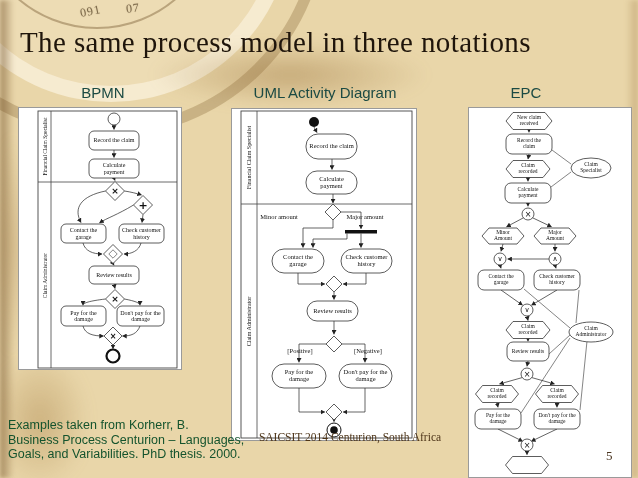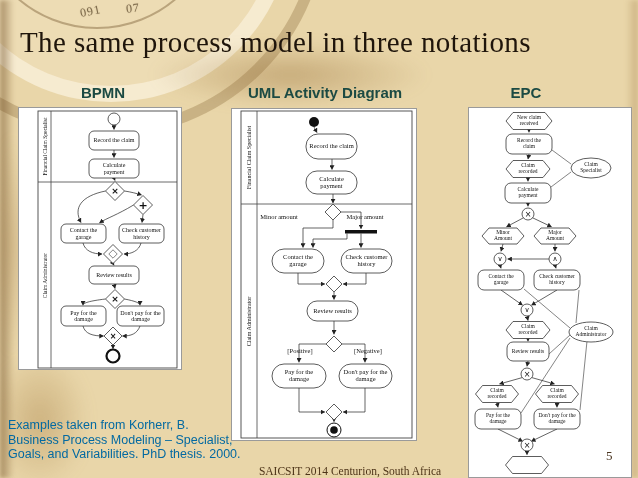--- a/index.html
+++ b/index.html
@@ -14,23 +14,23 @@
   #blob1{left:150px;top:42px;width:280px;height:66px;background:radial-gradient(ellipse at center,rgba(150,110,55,.42),rgba(150,110,55,0) 70%);}
   #blob2{left:0;top:0;width:14px;height:478px;background:linear-gradient(90deg,rgba(110,75,35,.55),rgba(110,75,35,0));filter:blur(2px);}
   #blob3{left:-10px;top:350px;width:100px;height:140px;background:radial-gradient(ellipse at center,rgba(160,120,60,.38),rgba(160,120,60,0) 70%);}
   #blob4{left:0px;top:130px;width:26px;height:230px;background:radial-gradient(ellipse at center,rgba(150,110,60,.35),rgba(150,110,60,0) 70%);}
   #blob5{left:626px;top:0;width:12px;height:478px;background:linear-gradient(270deg,rgba(150,110,55,.35),rgba(150,110,55,0));filter:blur(2px);}
   .compass-num{position:absolute;font-family:"Liberation Serif",serif;color:rgba(75,55,28,.55);
                font-size:12px;letter-spacing:1px;text-shadow:0 0 1px rgba(75,55,28,.4);}
   
   #title{position:absolute;left:20px;top:26px;width:580px;
          font-family:"Liberation Serif",serif;font-size:29px;color:#1f150b;letter-spacing:.4px;}
-  .sec-label{position:absolute;top:84px;font-size:15px;font-weight:bold;color:#1b4a43;text-align:center;}
-  #citation{position:absolute;left:8px;top:418px;width:250px;font-size:12.5px;line-height:14.7px;color:#0369a1;}
-  #footer{position:absolute;left:250px;top:465px;width:200px;text-align:center;
+  .sec-label{position:absolute;top:84px;font-size:15px;font-weight:normal;color:#1b4a43;text-align:center;}
+  #citation{position:absolute;left:8px;top:418px;width:250px;font-size:12.5px;line-height:14.7px;color:#14532d;}
+  #footer{position:absolute;left:250px;top:431px;width:200px;text-align:center;
           font-family:"Liberation Serif",serif;font-size:11.5px;color:#4d3418;}
   #pagenum{position:absolute;left:606px;top:448px;width:20px;
            font-family:"Liberation Serif",serif;font-size:13px;color:#4a3520;}
   
   .panel{position:absolute;background:#fff;border:1px solid #9a9a9a;box-sizing:border-box;}
   #bpmn-panel{left:18px;top:107px;width:164px;height:263px;}
   #uml-panel{left:231px;top:108px;width:186px;height:333px;}
   #epc-panel{left:468px;top:107px;width:164px;height:371px;}
   .panel svg{position:absolute;left:0;top:0;}
   .shape{fill:#fff;stroke:#333;stroke-width:.8;}
@@ -273,19 +273,19 @@
     <div class="gw" style="left:54px;top:101.5px;width:10px;height:9px;font-size:8px;font-weight:normal;">×</div>
     <div class="gw" style="left:26px;top:146.5px;width:10px;height:9px;font-size:7px;font-weight:normal;">∨</div>
     <div class="gw" style="left:81px;top:146.5px;width:10px;height:9px;font-size:7px;font-weight:normal;">∧</div>
     <div class="gw" style="left:53px;top:197.5px;width:10px;height:9px;font-size:7px;font-weight:normal;">∨</div>
     <div class="gw" style="left:53px;top:261.5px;width:10px;height:9px;font-size:8px;font-weight:normal;">×</div>
     <div class="gw" style="left:53px;top:332.5px;width:10px;height:9px;font-size:8px;font-weight:normal;">×</div>
   </div>
 
   <div id="citation">
     <div>Examples taken from Korherr, B.</div>
-    <div>Business Process Modeling  – Specialist,</div>
+    <div>Business Process Centurion  – Languages,</div>
     <div>Goals, and Variabilities.  PhD thesis. 2000.</div>
   </div>
   <div id="footer">SAICSIT 2014 Centurion, South Africa</div>
   <div id="pagenum">5</div>
 
 </div>
 
 </body></html>

